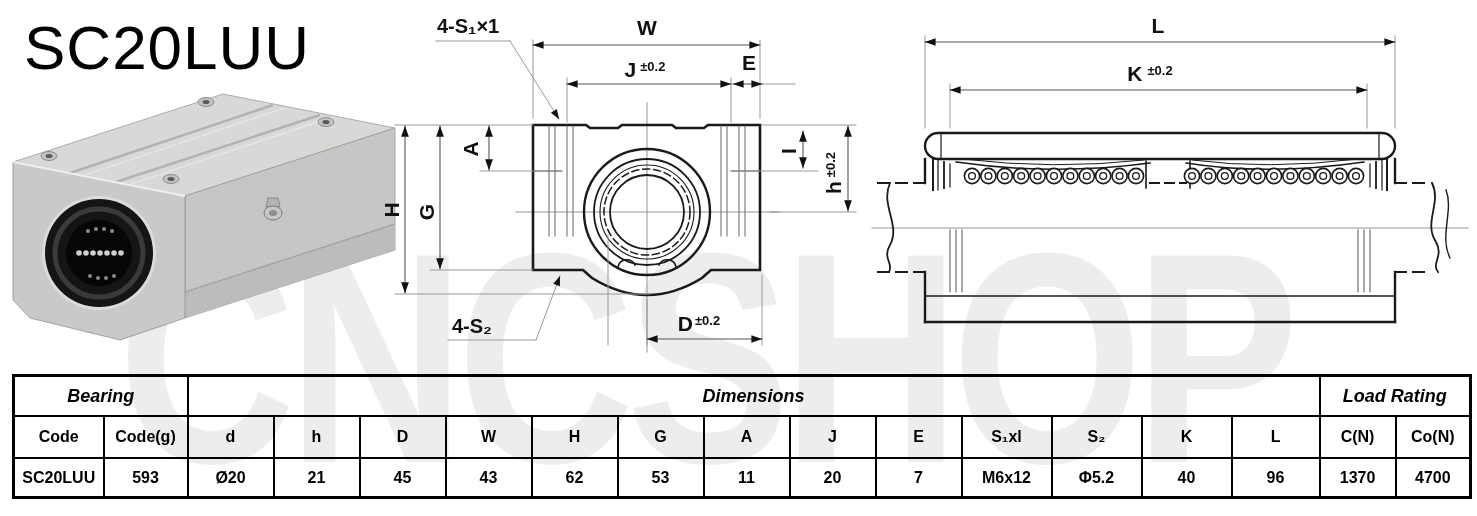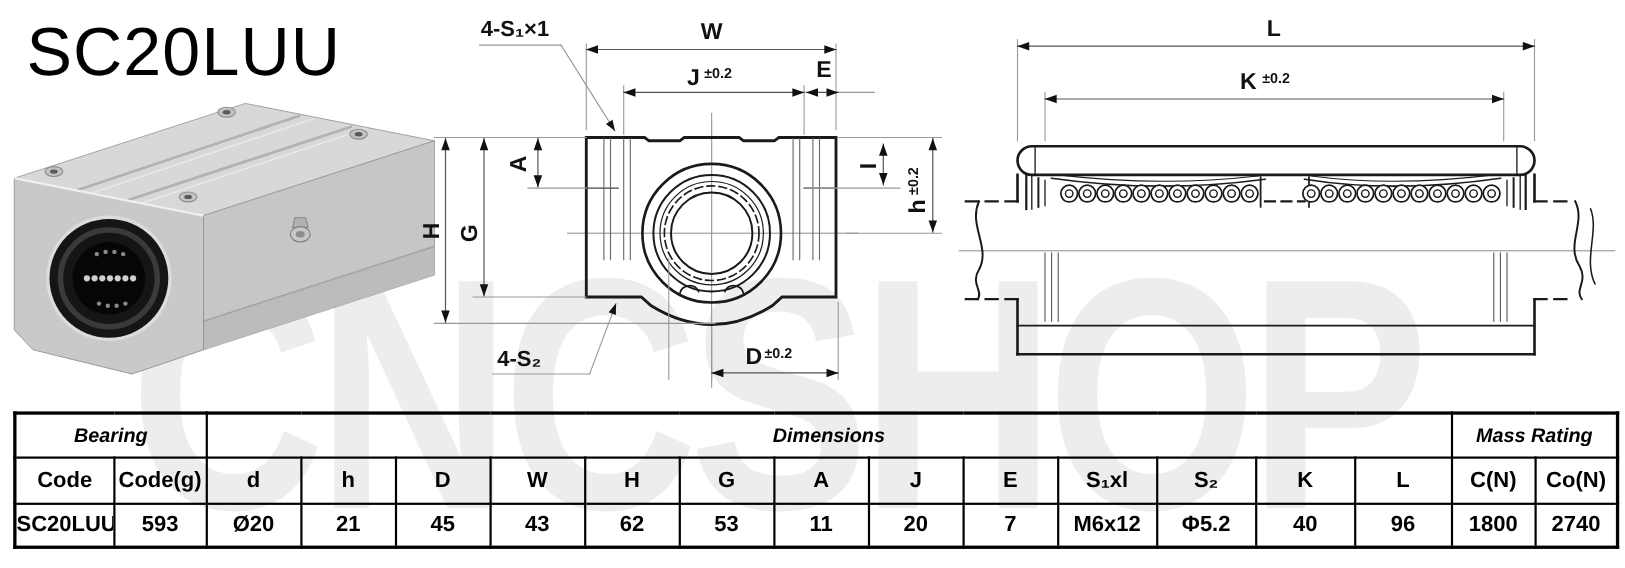--- a/index.html
+++ b/index.html
@@ -12,21 +12,21 @@
               color:#000;z-index:2;letter-spacing:1px;}
   .drawings{position:absolute;left:0;top:0;z-index:1;}
   
   .dim{font-family:"Liberation Sans",sans-serif;font-size:21px;font-weight:700;fill:#111;}
   .tol{font-size:13px;font-weight:700;}
   .callout{font-family:"Liberation Sans",sans-serif;font-size:20px;font-weight:700;fill:#111;}
   
   .spec-table{position:absolute;left:12px;top:374px;z-index:2;border-collapse:collapse;
               table-layout:fixed;width:1452px;}
   .spec-table th,.spec-table td{border:2px solid #000;text-align:center;vertical-align:middle;
-              font-size:20px;font-weight:700;color:#000;padding:0;overflow:hidden;}
+              font-size:16px;font-weight:700;color:#000;padding:0;overflow:hidden;}
   .spec-table{border:3px solid #000;}
   .row-group th{height:38px;font-size:18px;font-style:italic;}
   .row-head th{height:40px;}
   .row-vals td{height:37px;}
 </style>
 </head>
 <body>
 
 <div class="canvas">
 
@@ -309,21 +309,21 @@
         <col style="width:90px">
         <col style="width:90px">
       <col style="width:88px">
         <col style="width:76px">
         <col style="width:75px">
     </colgroup>
     <tbody>
       <tr class="row-group">
         <th colspan="2">Bearing</th>
         <th colspan="13">Dimensions</th>
-        <th colspan="2">Mass Rating</th>
+        <th colspan="2">Load Rating</th>
       </tr>
       <tr class="row-head">
         <th>Code</th>
         <th>Code(g)</th>
         <th>d</th>
         <th>h</th>
         <th>D</th>
         <th>W</th>
         <th>H</th>
         <th>G</th>
@@ -346,18 +346,18 @@
         <td>43</td>
         <td>62</td>
         <td>53</td>
         <td>11</td>
         <td>20</td>
         <td>7</td>
         <td>M6x12</td>
         <td>Φ5.2</td>
         <td>40</td>
         <td>96</td>
-        <td>1800</td>
-        <td>2740</td>
+        <td>1370</td>
+        <td>4700</td>
       </tr>
     </tbody>
   </table>
 </div>
 
 </body></html>

